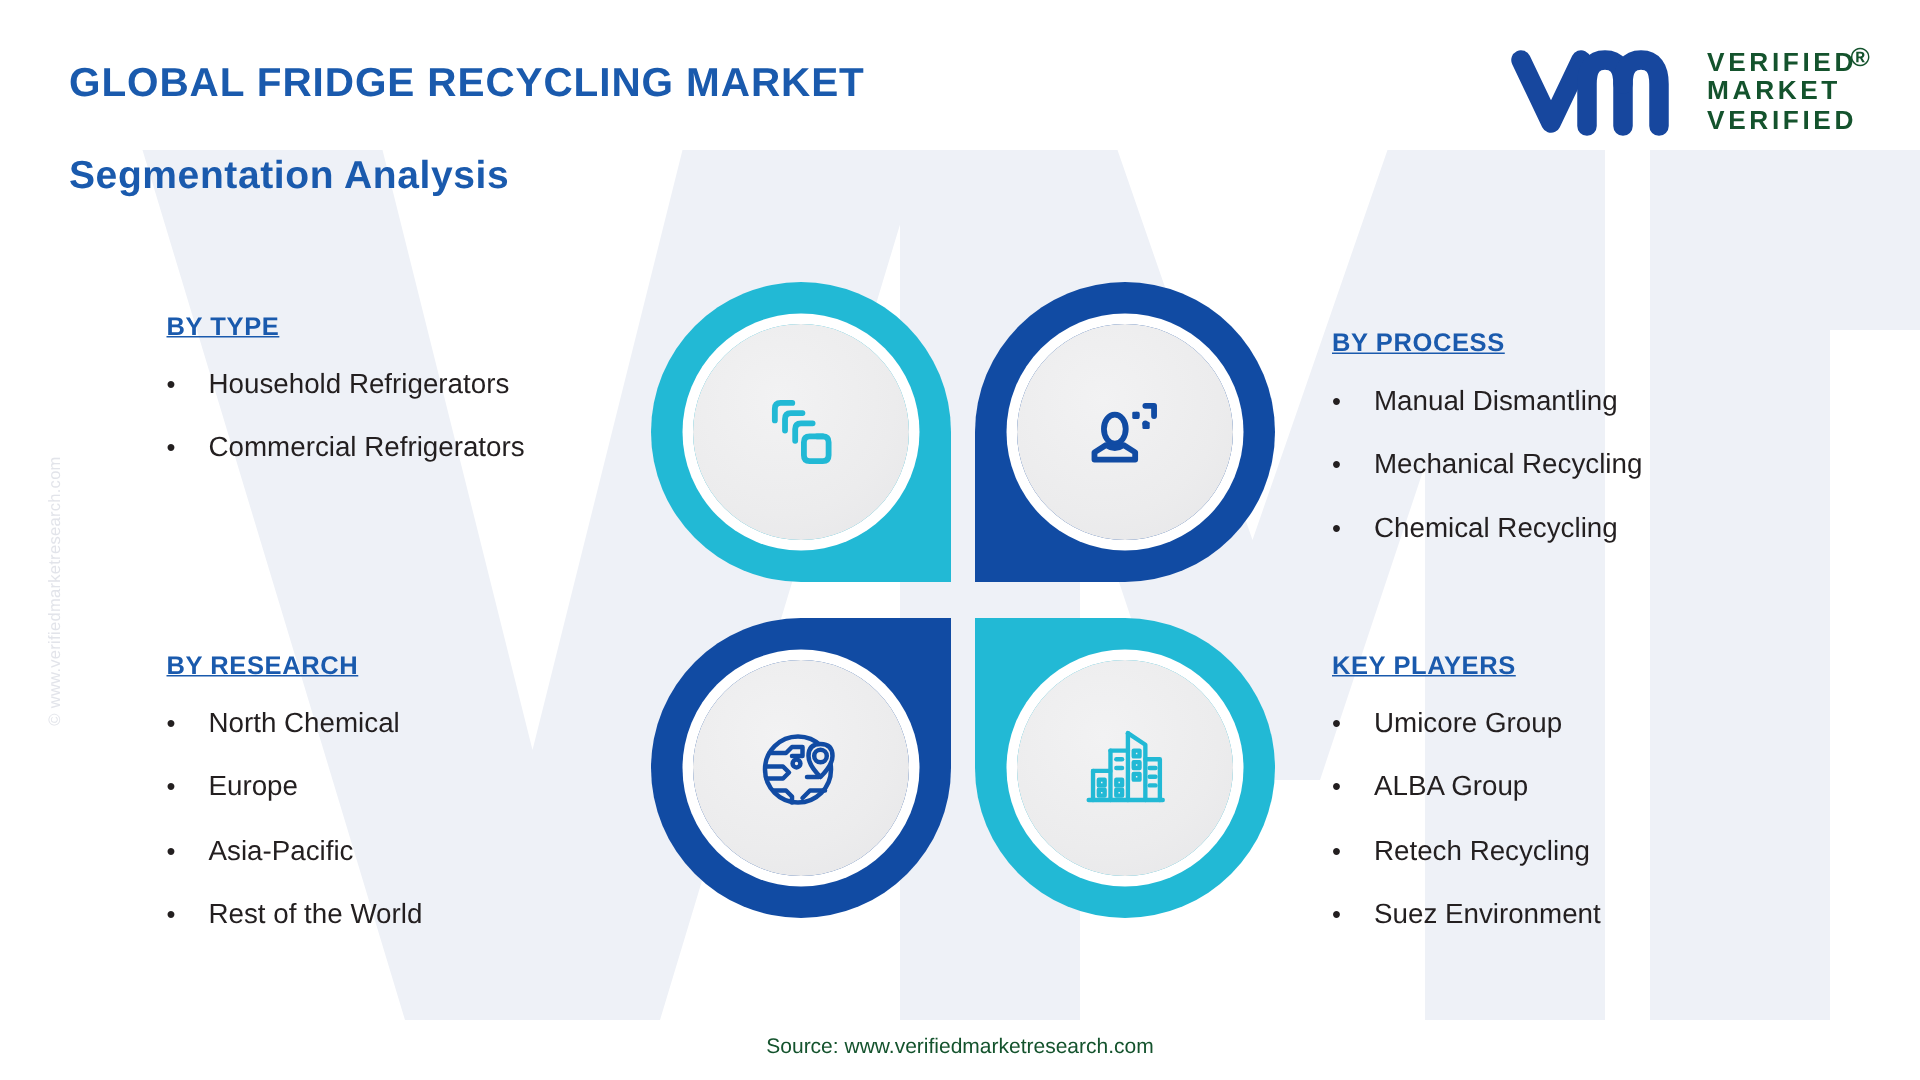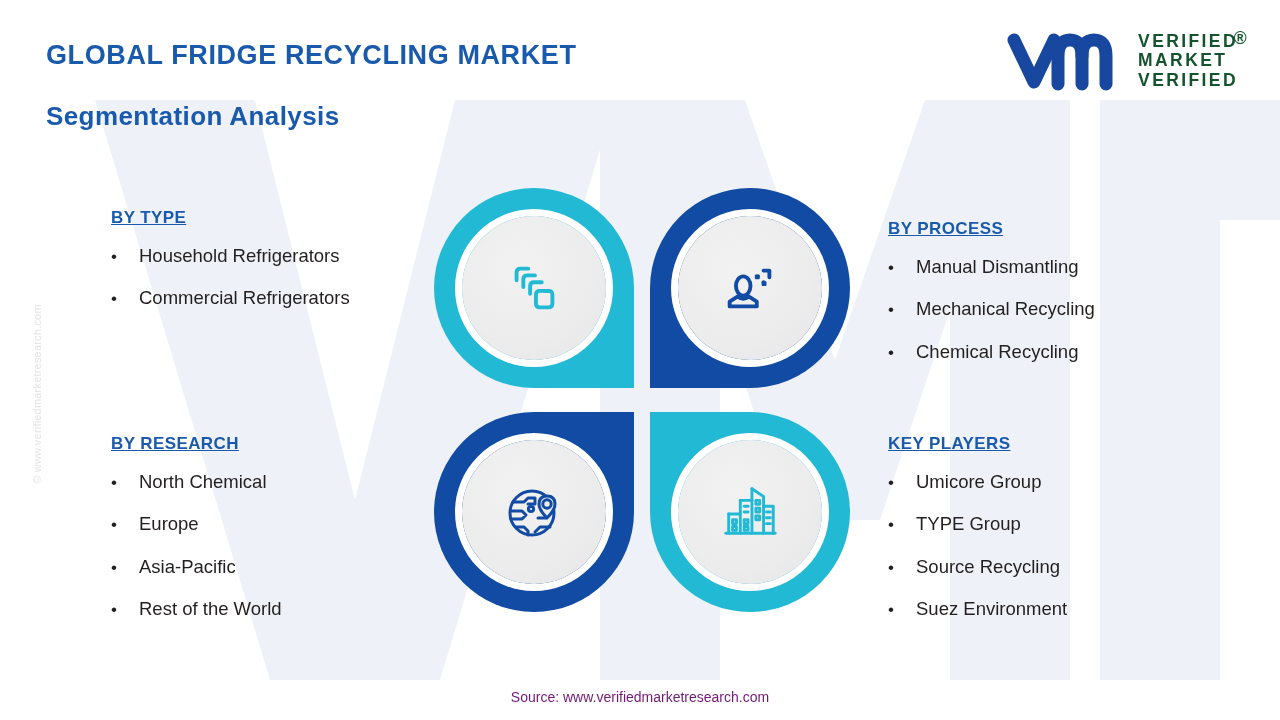--- a/index.html
+++ b/index.html
@@ -169,21 +169,21 @@
 
   .icon-svg { display:block; }
 
   
   .source {
     position:absolute;
     left:0; right:0;
     top:689px;
     text-align:center;
     font-size:14px;
-    color:#701a75;
+    color:#14532d;
     z-index:3;
   }
 </style>
 </head>
 <body>
 
 <div id="page">
 
   <svg class="bg-watermark" viewBox="0 0 1280 580" preserveAspectRatio="none" aria-hidden="true">
     <g fill="#eef1f7">
@@ -270,25 +270,25 @@
 
   <div class="block" id="block-players">
     <div class="block-title">KEY PLAYERS</div>
     <ul>
       <li>
         <span class="bullet">•</span>
         <span>Umicore Group</span>
       </li>
       <li>
         <span class="bullet">•</span>
-        <span>TYPE Group</span>
-      </li>
-      <li>
-        <span class="bullet">•</span>
-        <span>Source Recycling</span>
+        <span>ALBA Group</span>
+      </li>
+      <li>
+        <span class="bullet">•</span>
+        <span>Retech Recycling</span>
       </li>
       <li>
         <span class="bullet">•</span>
         <span>Suez Environment</span>
       </li>
     </ul>
   </div>
 
   <div class="petals">
 

